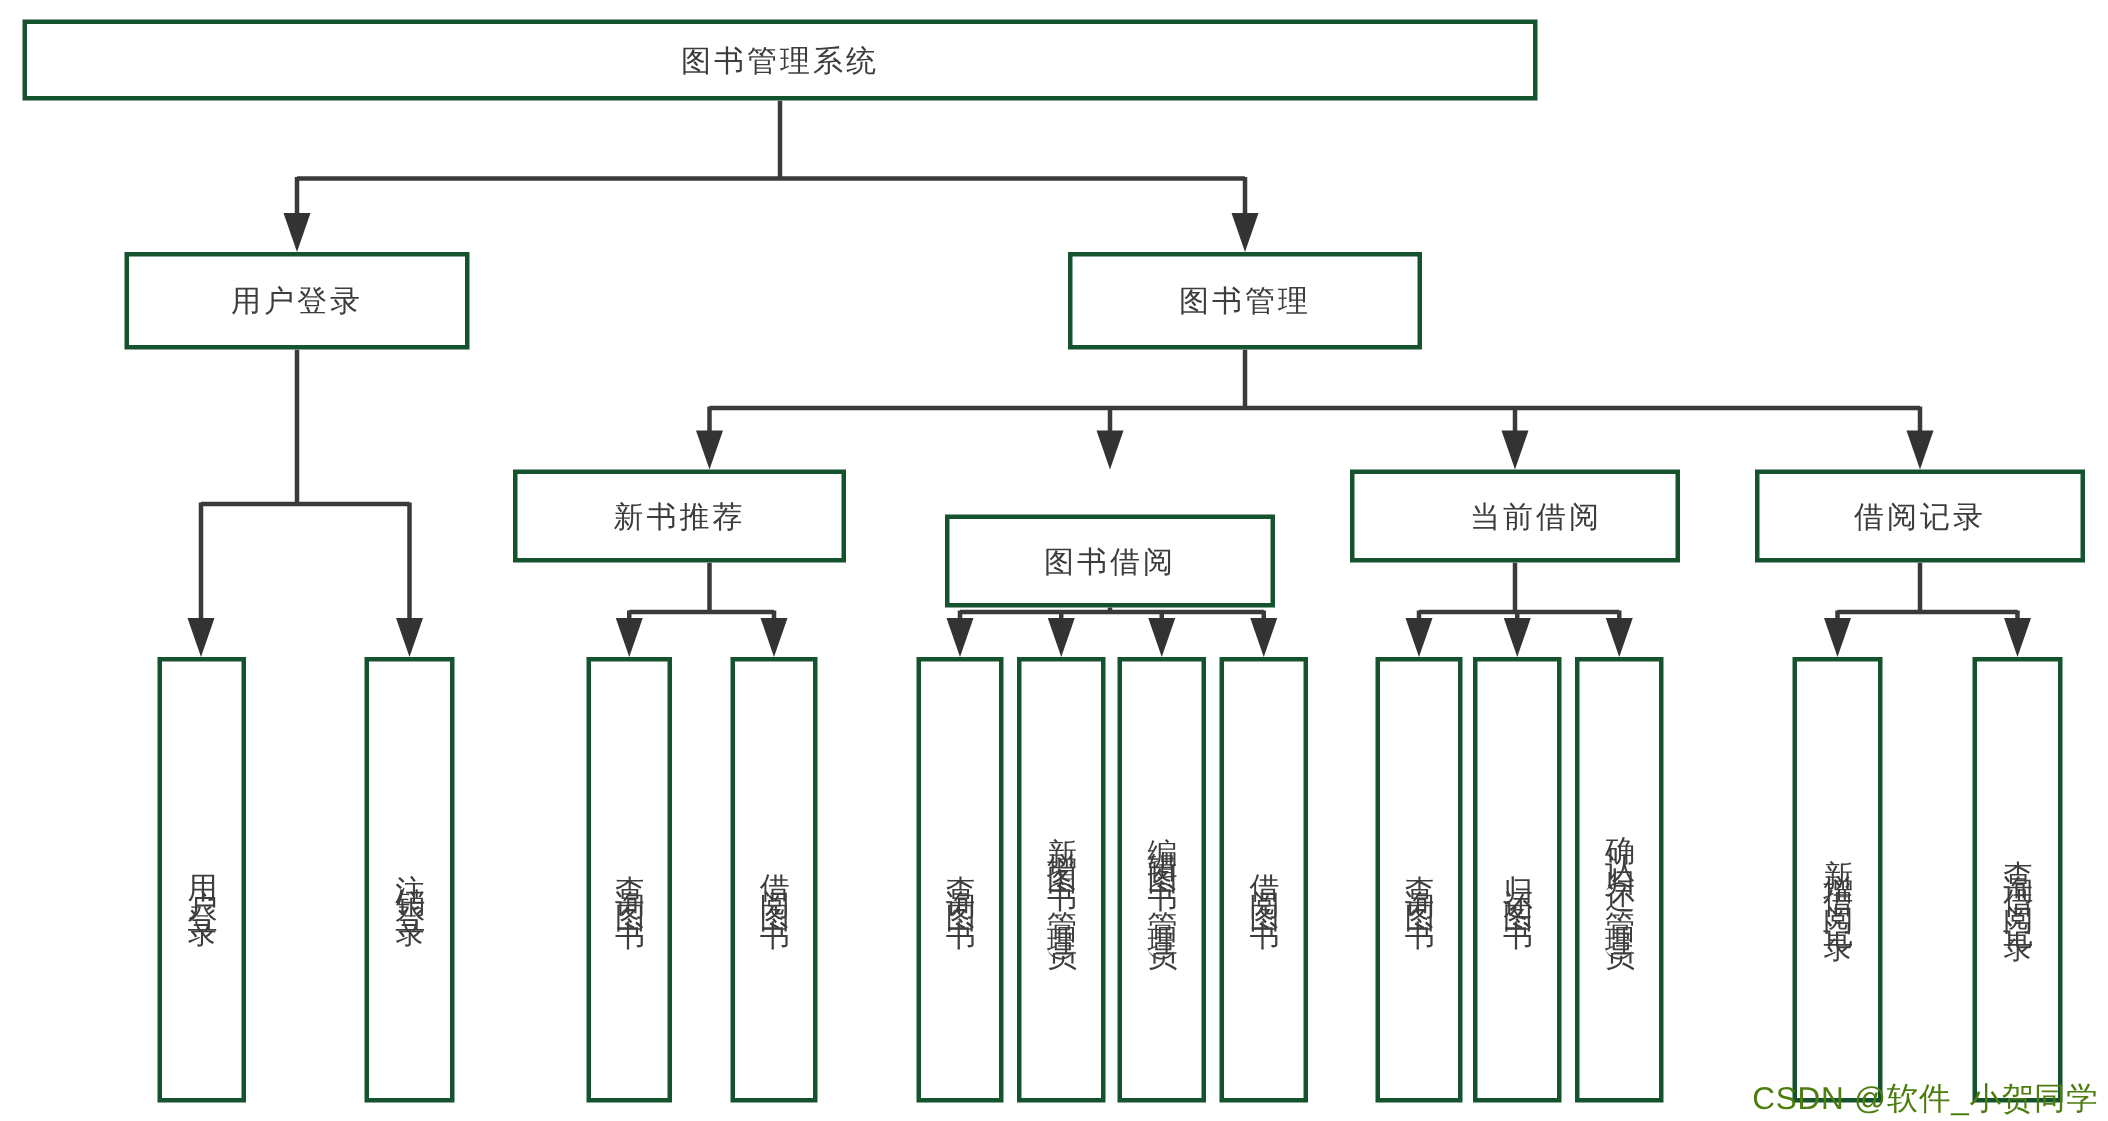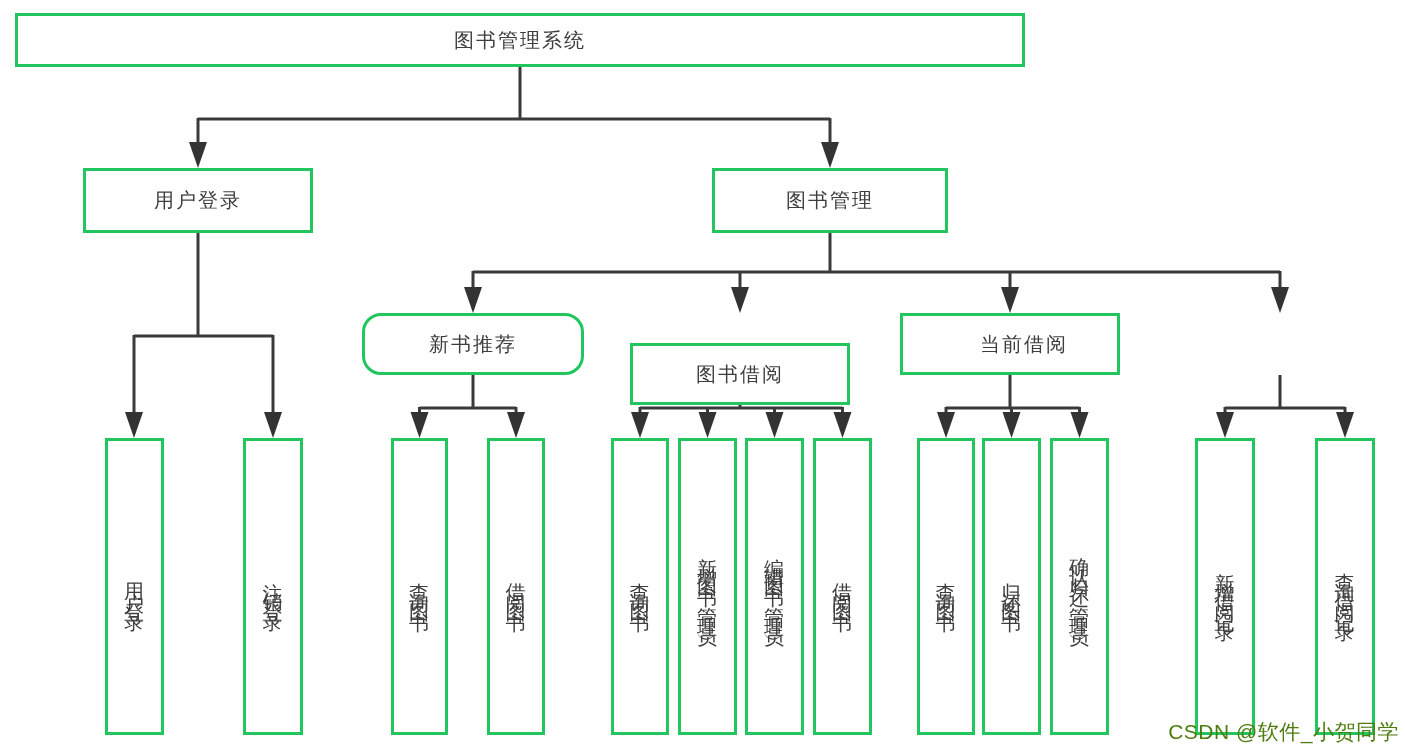--- a/index.html
+++ b/index.html
@@ -3,21 +3,21 @@
 <meta charset="utf-8">
 <style>
   html,body{margin:0;padding:0;background:#ffffff;}
   .canvas{
     position:relative;width:1405px;height:747px;background:#ffffff;
     font-family:"Liberation Sans",sans-serif;color:#3d3d3d;overflow:hidden;
   }
   .connectors{position:absolute;left:0;top:0;z-index:0;}
   .box{
     position:absolute;box-sizing:border-box;background:#ffffff;
-    border:3px solid #22c55e;display:flex;align-items:center;justify-content:center;
+    border:3px solid #14532d;display:flex;align-items:center;justify-content:center;
     z-index:1;
   }
   .hlabel{font-size:20px;letter-spacing:2px;white-space:nowrap;}
   .vlabel{
     writing-mode:vertical-rl;text-orientation:mixed;
     font-size:20px;letter-spacing:10px;line-height:1;white-space:nowrap;
   }
   .watermark{
     position:absolute;right:6px;bottom:1px;z-index:2;
     font-size:21px;color:#4d7c0f;letter-spacing:.5px;white-space:nowrap;
@@ -98,28 +98,31 @@
     <span class="hlabel">图书管理系统</span>
   </div>
 
   <div class="box" style="left:83px;top:168px;width:230px;height:65px;">
     <span class="hlabel">用户登录</span>
   </div>
   <div class="box" style="left:712px;top:168px;width:236px;height:65px;">
     <span class="hlabel">图书管理</span>
   </div>
 
-  <div class="box" style="left:362px;top:313px;width:222px;height:62px;border-radius:19px;">
+  <div class="box" style="left:342px;top:313px;width:222px;height:62px;">
     <span class="hlabel">新书推荐</span>
   </div>
   <div class="box" style="left:630px;top:313px;width:220px;height:62px;margin-top:30px;">
     <span class="hlabel">图书借阅</span>
   </div>
   <div class="box" style="left:900px;top:313px;width:220px;height:62px;padding-left:28px;">
     <span class="hlabel">当前借阅</span>
+  </div>
+  <div class="box" style="left:1170px;top:313px;width:220px;height:62px;">
+    <span class="hlabel">借阅记录</span>
   </div>
 
   <div class="box" style="left:105px;top:438px;width:59px;height:297px;">
     <span class="vlabel">用户登录</span>
   </div>
   <div class="box" style="left:243px;top:438px;width:60px;height:297px;">
     <span class="vlabel">注销登录</span>
   </div>
 
   <div class="box" style="left:391px;top:438px;width:57px;height:297px;">

